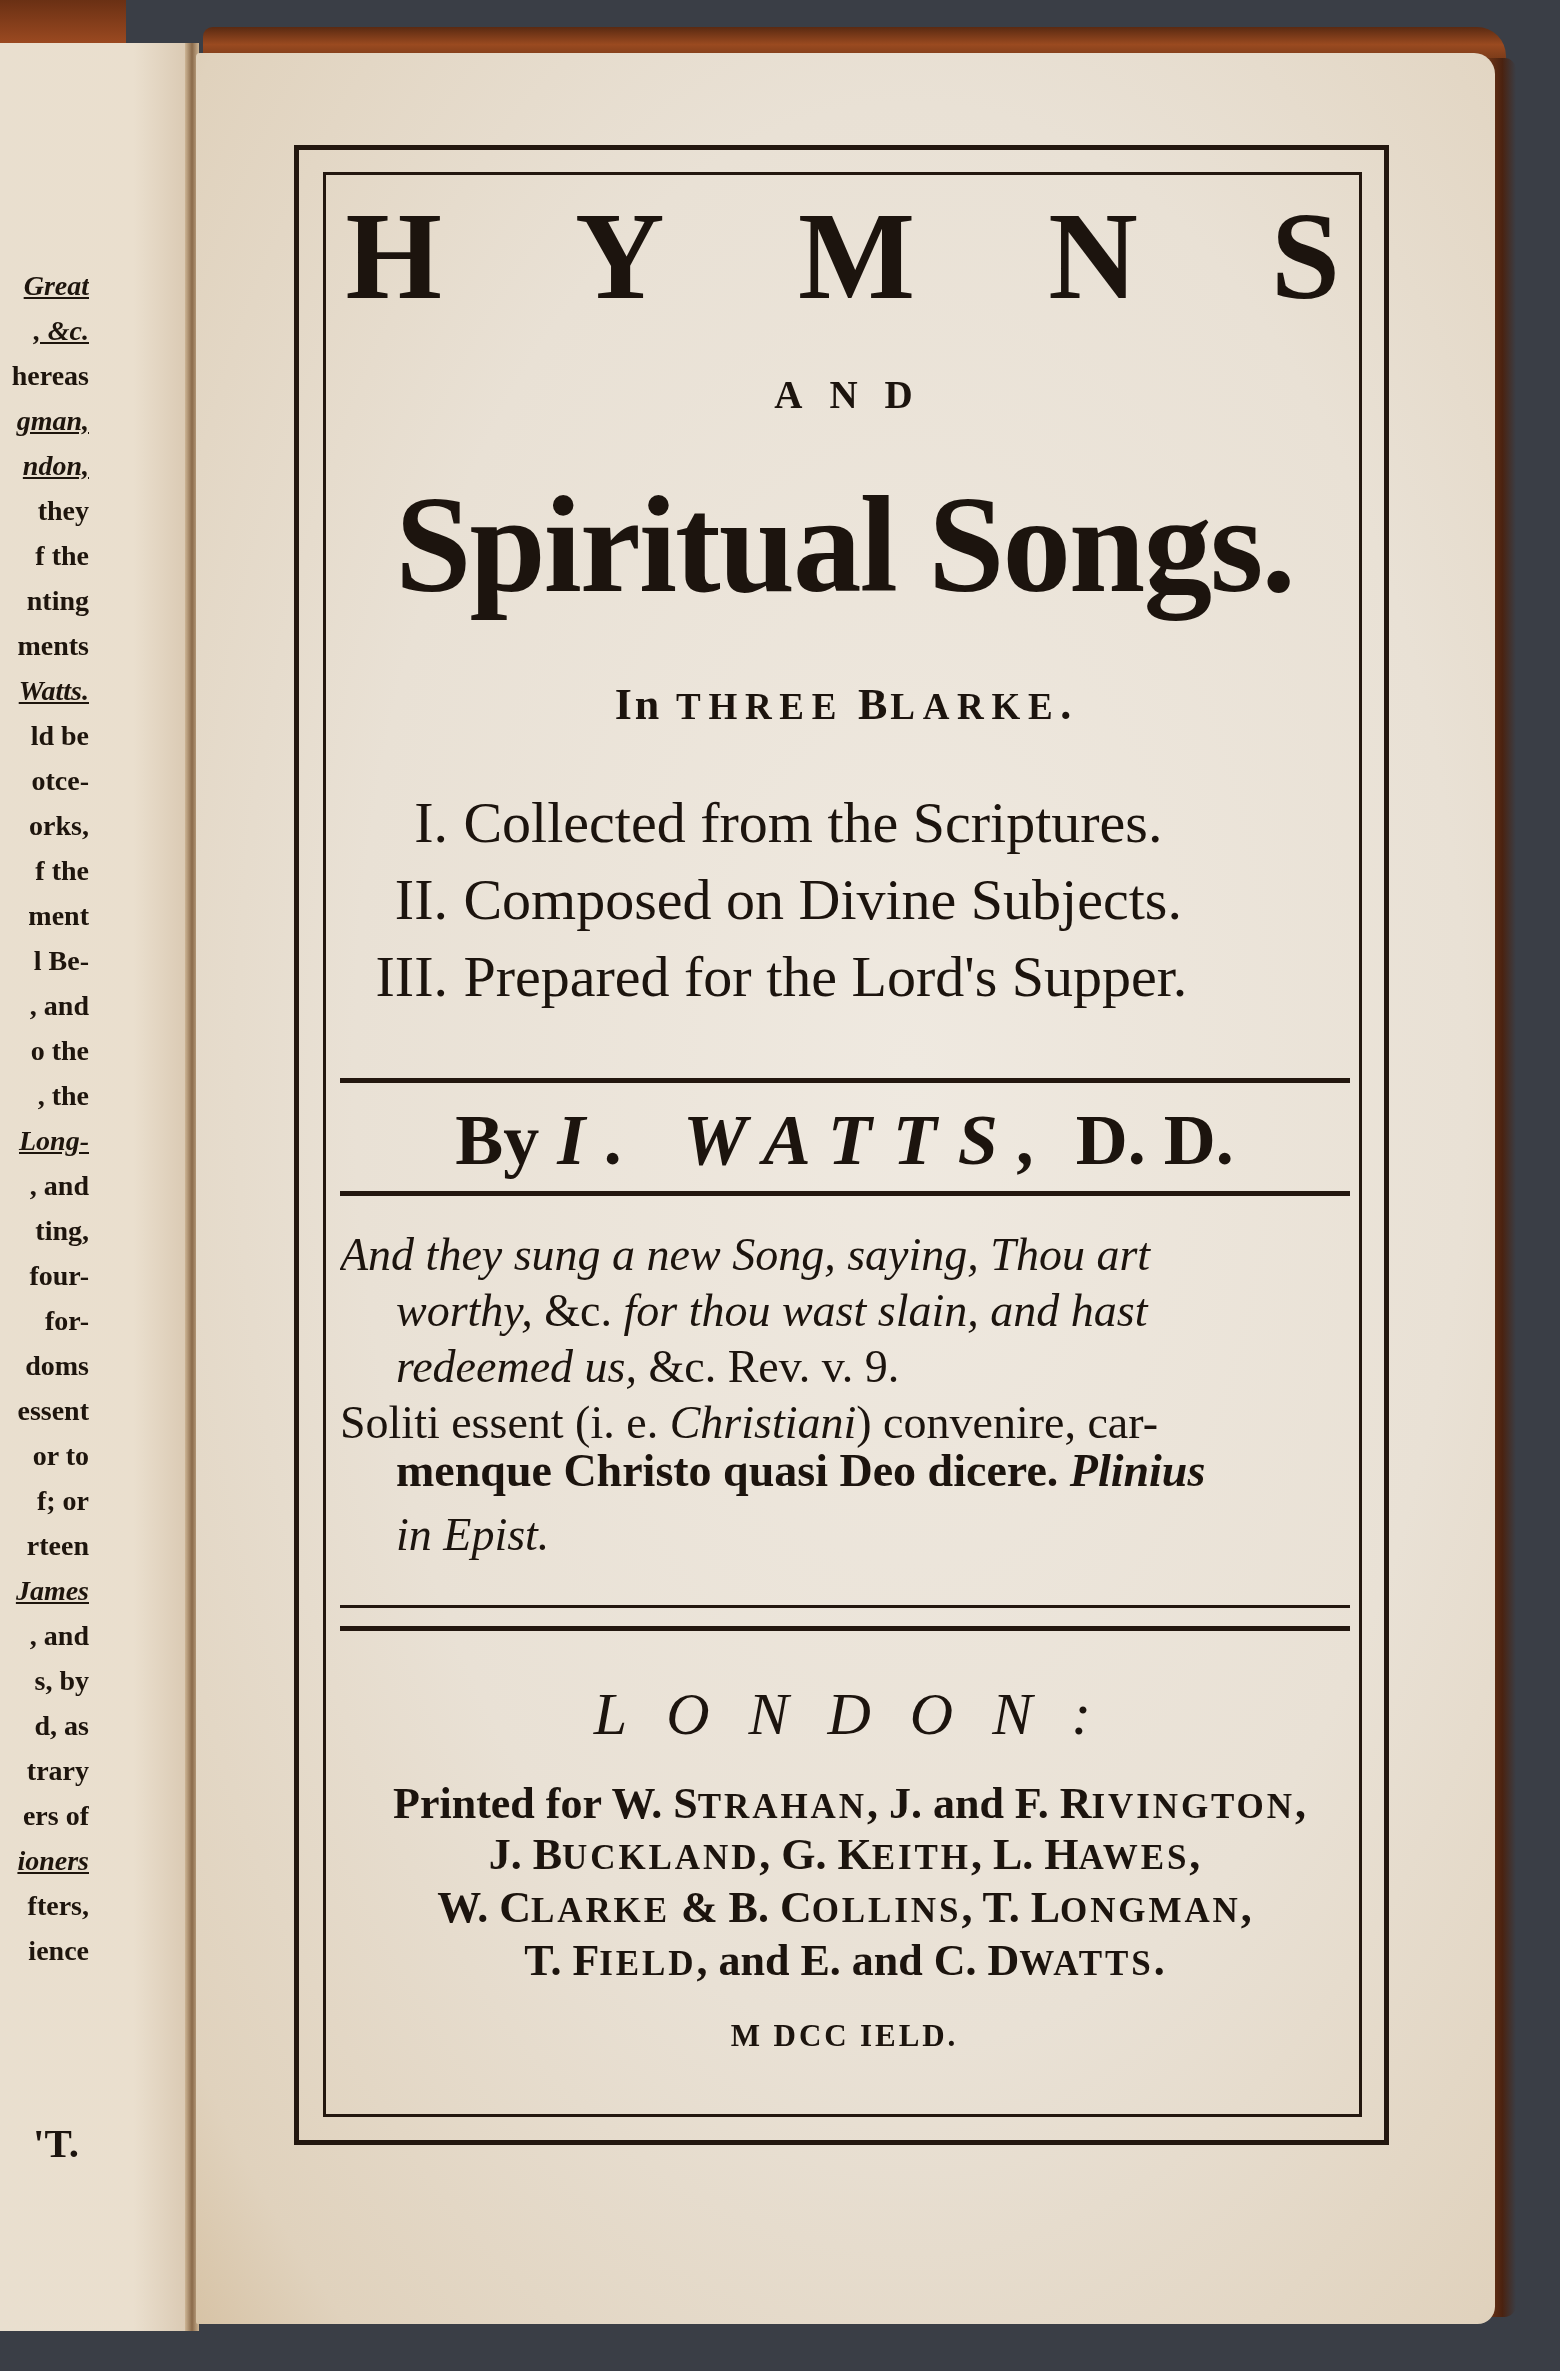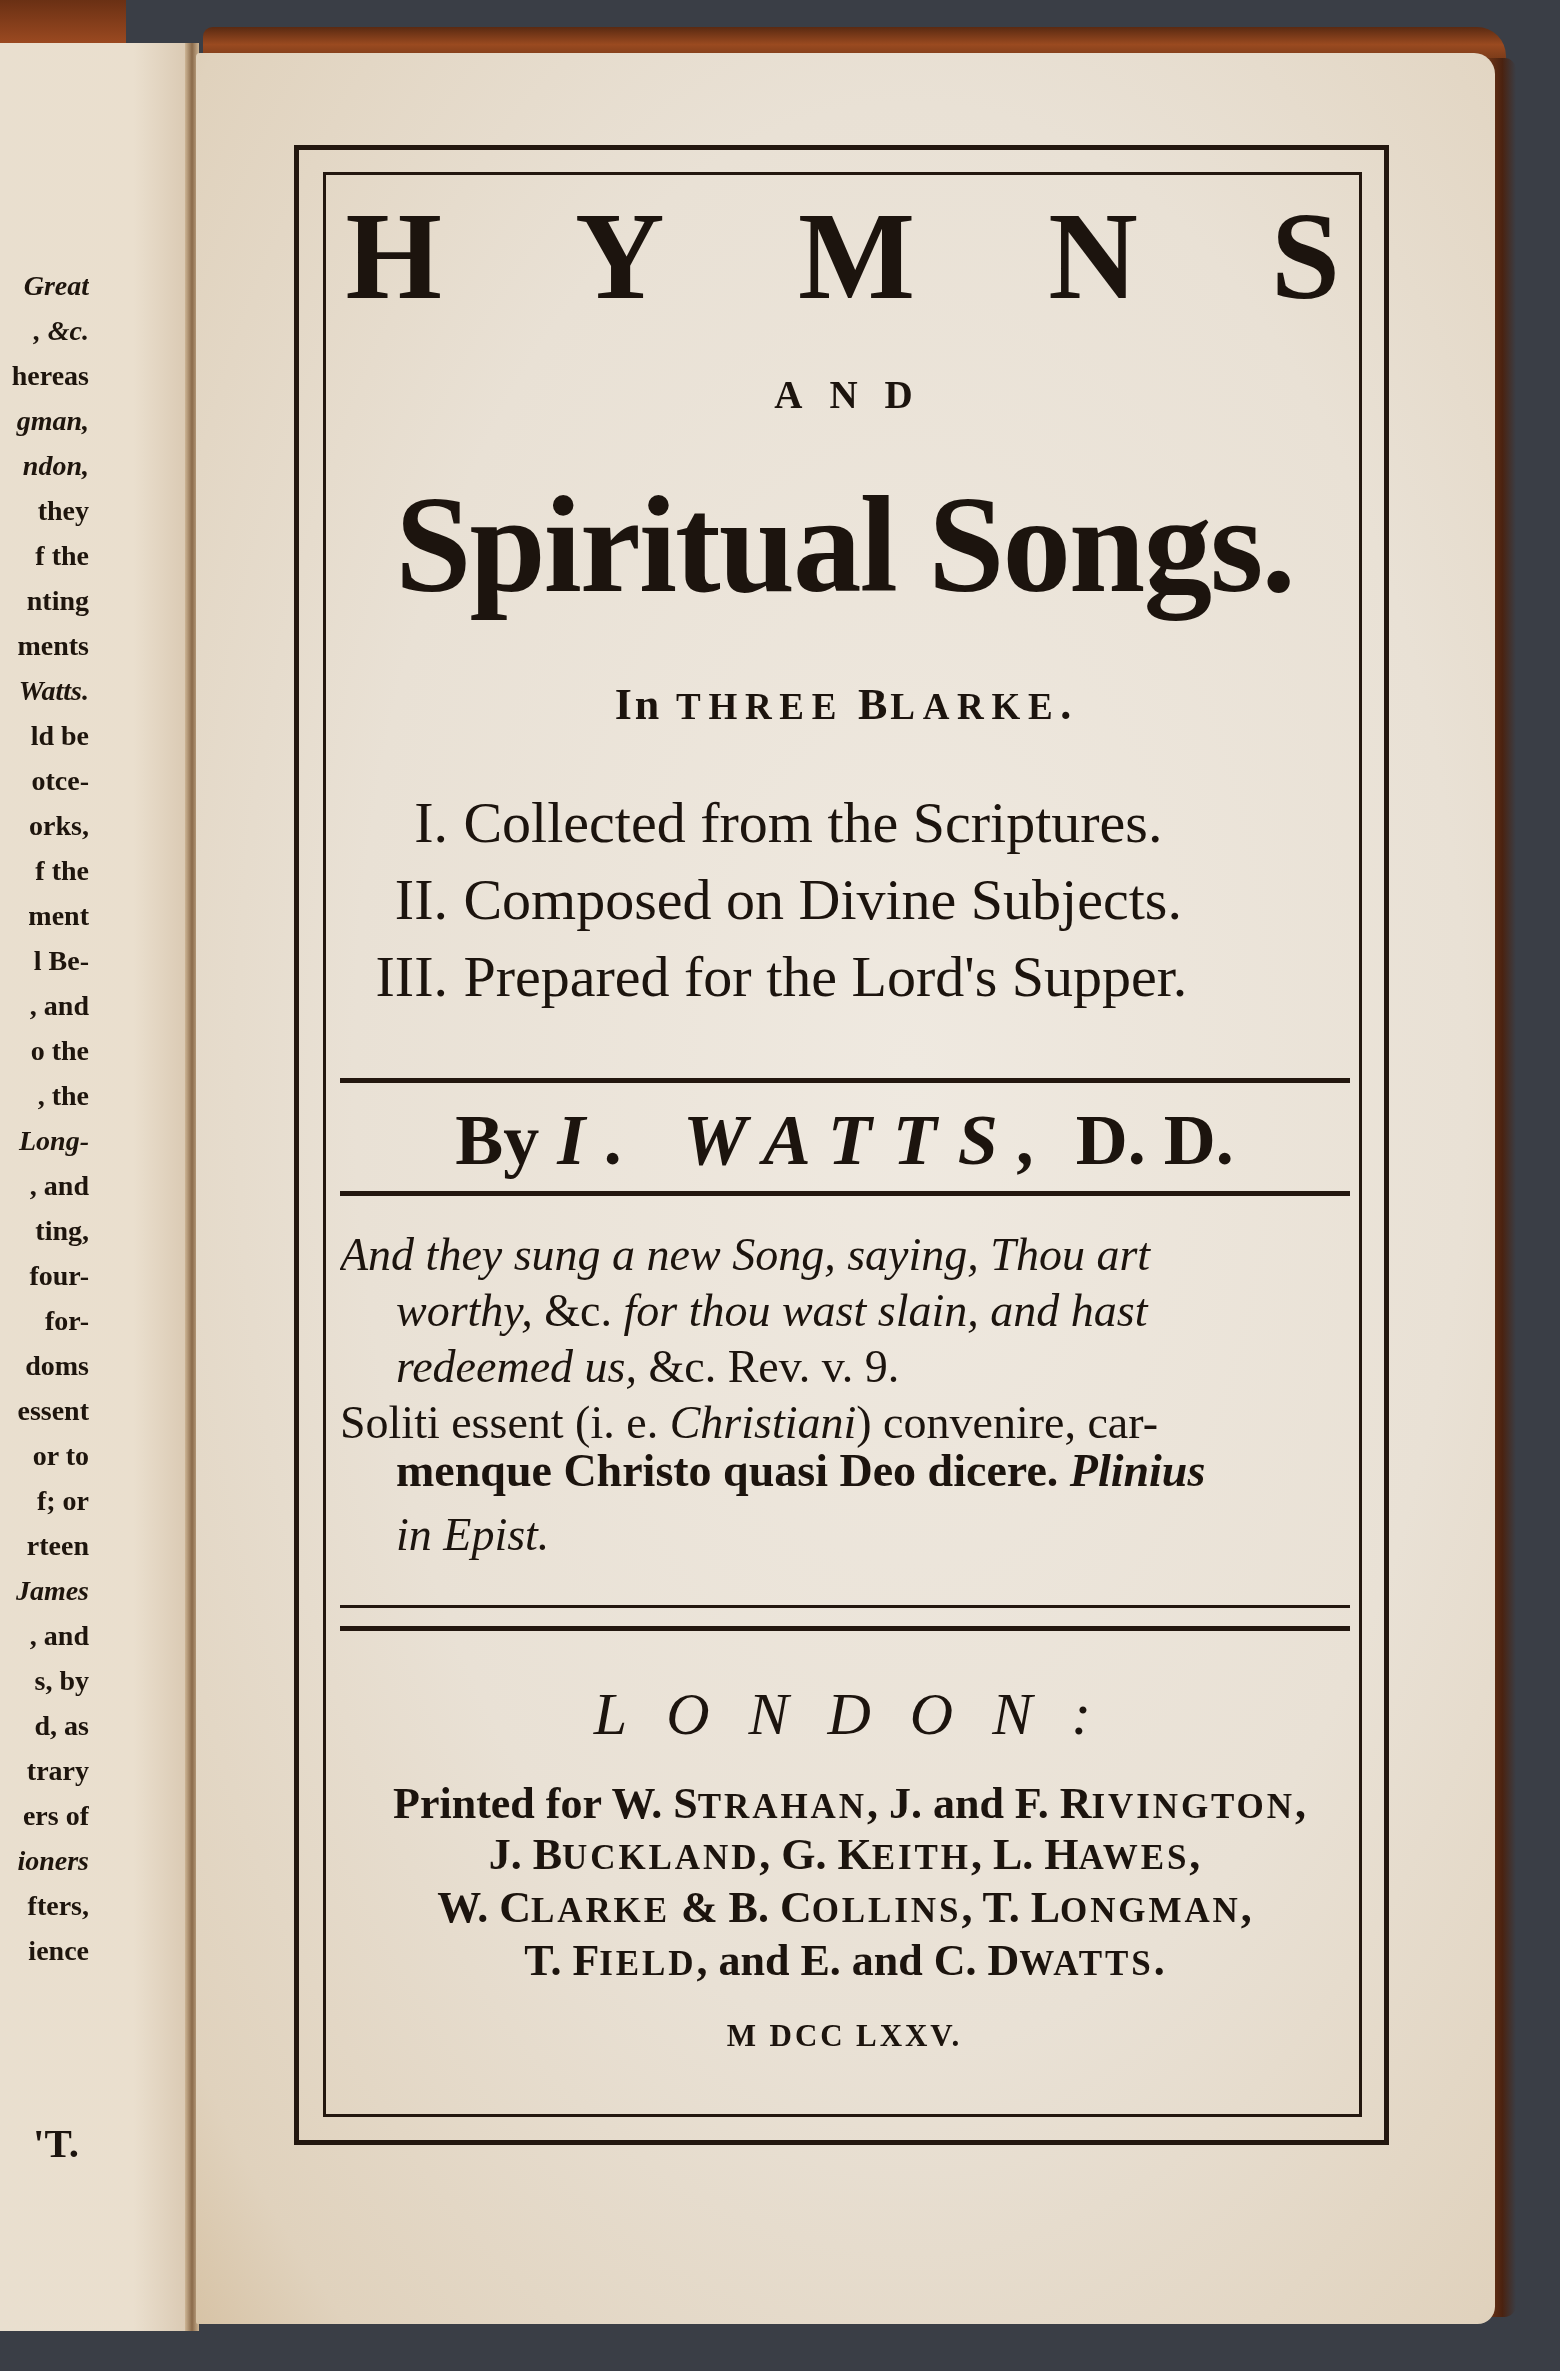--- a/index.html
+++ b/index.html
@@ -26,21 +26,21 @@
   .verso {
     position:absolute; left:0; top:43px; width:191px; height:2288px;
     background:linear-gradient(90deg,#e9dfcf 0%,#eadfce 70%,#d9c8b1 100%);
   }
   .verso-text {
     position:absolute; left:0; top:220px; width:89px;
     text-align:right; font-size:28px; line-height:45px; font-weight:bold;
     white-space:nowrap; overflow:hidden; color:#1e150d;
   }
   .verso-text div { height:45px; }
-  .verso-text .it { font-style:italic; }
+  .verso-text .it { font-style:italic;text-decoration:underline; }
   .verso-foot {
     position:absolute; left:0; top:2076px; width:79px; text-align:right;
     font-size:41px; font-weight:bold; white-space:nowrap; overflow:hidden;
   }
   .gutter {
     position:absolute; left:185px; top:43px; width:13.5px; height:2288px;
     background:linear-gradient(90deg,#cdb595,#8a6a4a 50%,#cdb595);
   }
   .recto {
     position:absolute; left:196px; top:53px; width:1299px; height:2271px;
@@ -165,14 +165,14 @@
 <div class="rule" style="top:1605px; height:2.9px;"></div>
 <div class="rule" style="top:1626px;"></div>
 
 <div class="block london">LONDON:</div>
 
 <div class="block printers p1" id="printer-0"><span>Printed for W. S</span><span class="sc">TRAHAN</span><span>, J. and F. R</span><span class="sc">IVINGTON</span><span>,</span></div>
 <div class="block printers p2" id="printer-1"><span>J. B</span><span class="sc">UCKLAND</span><span>, G. K</span><span class="sc">EITH</span><span>, L. H</span><span class="sc">AWES</span><span>,</span></div>
 <div class="block printers p3" id="printer-2"><span>W. C</span><span class="sc">LARKE</span><span> &amp; B. C</span><span class="sc">OLLINS</span><span>, T. L</span><span class="sc">ONGMAN</span><span>,</span></div>
 <div class="block printers p4" id="printer-3"><span>T. F</span><span class="sc">IELD</span><span>, and E. and C. D</span><span class="sc">WATTS</span><span>.</span></div>
 
-<div class="block year">M DCC LXXV.</div>
+<div class="block year">M DCC IELD.</div>
 
 
 </body></html>

